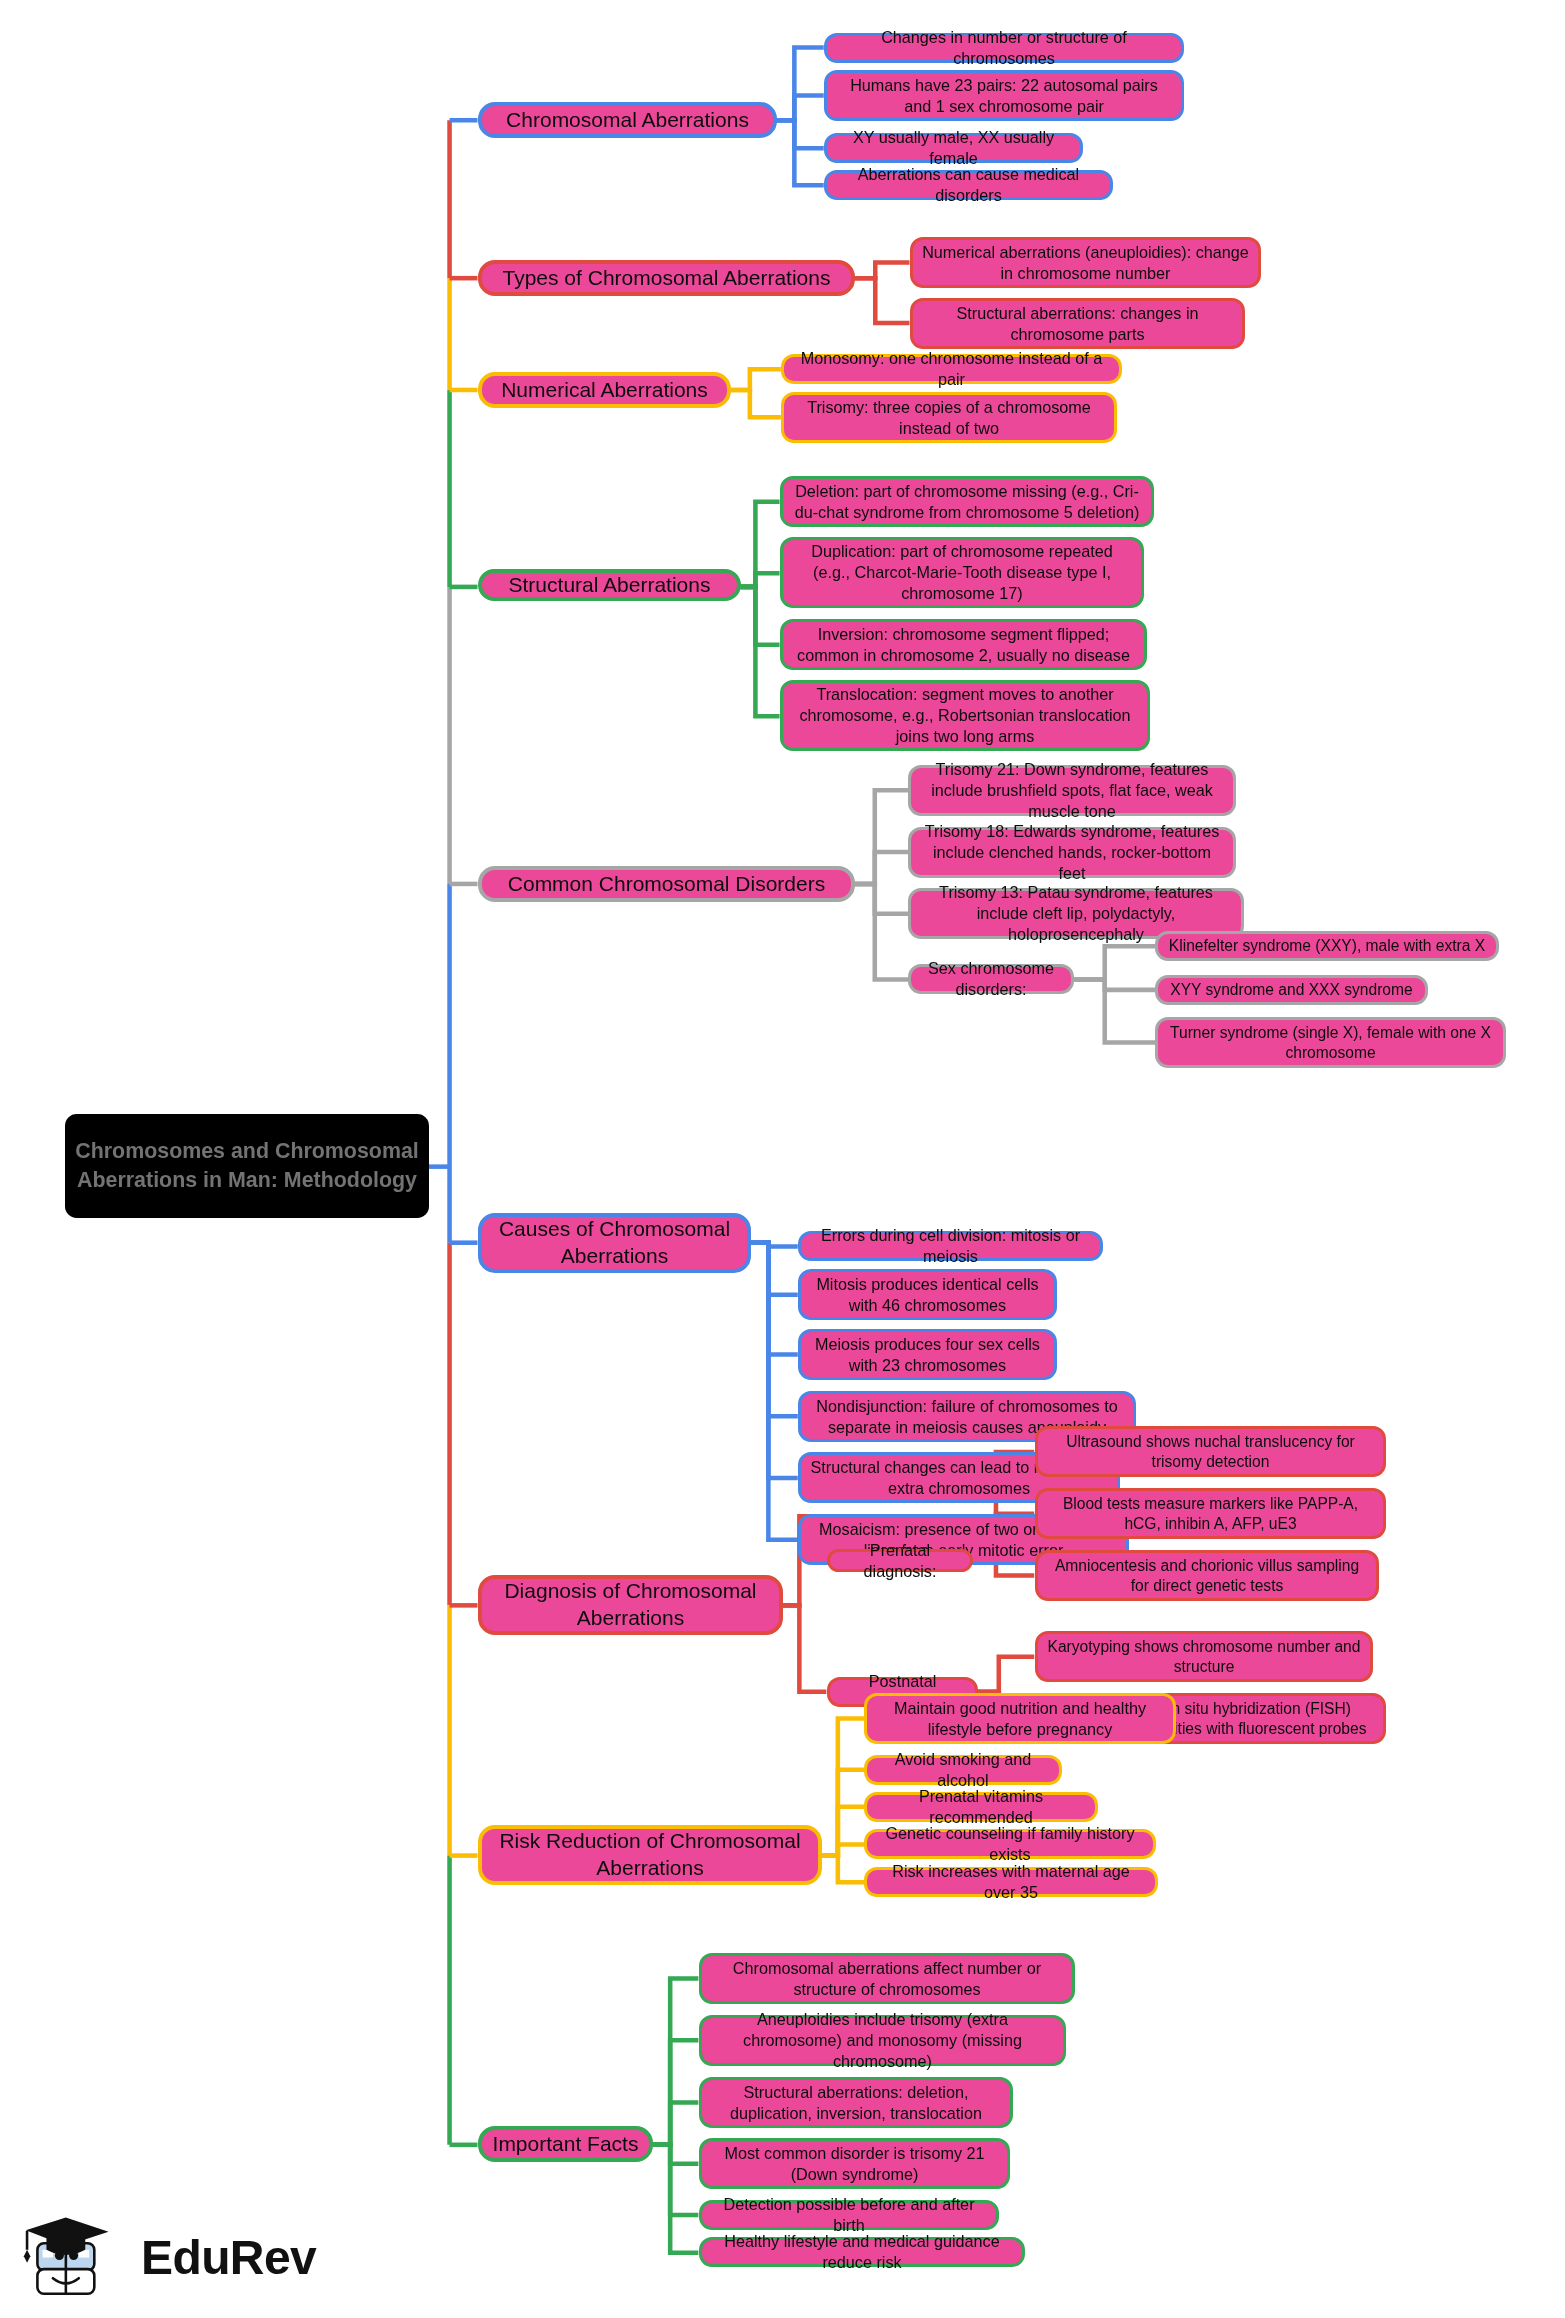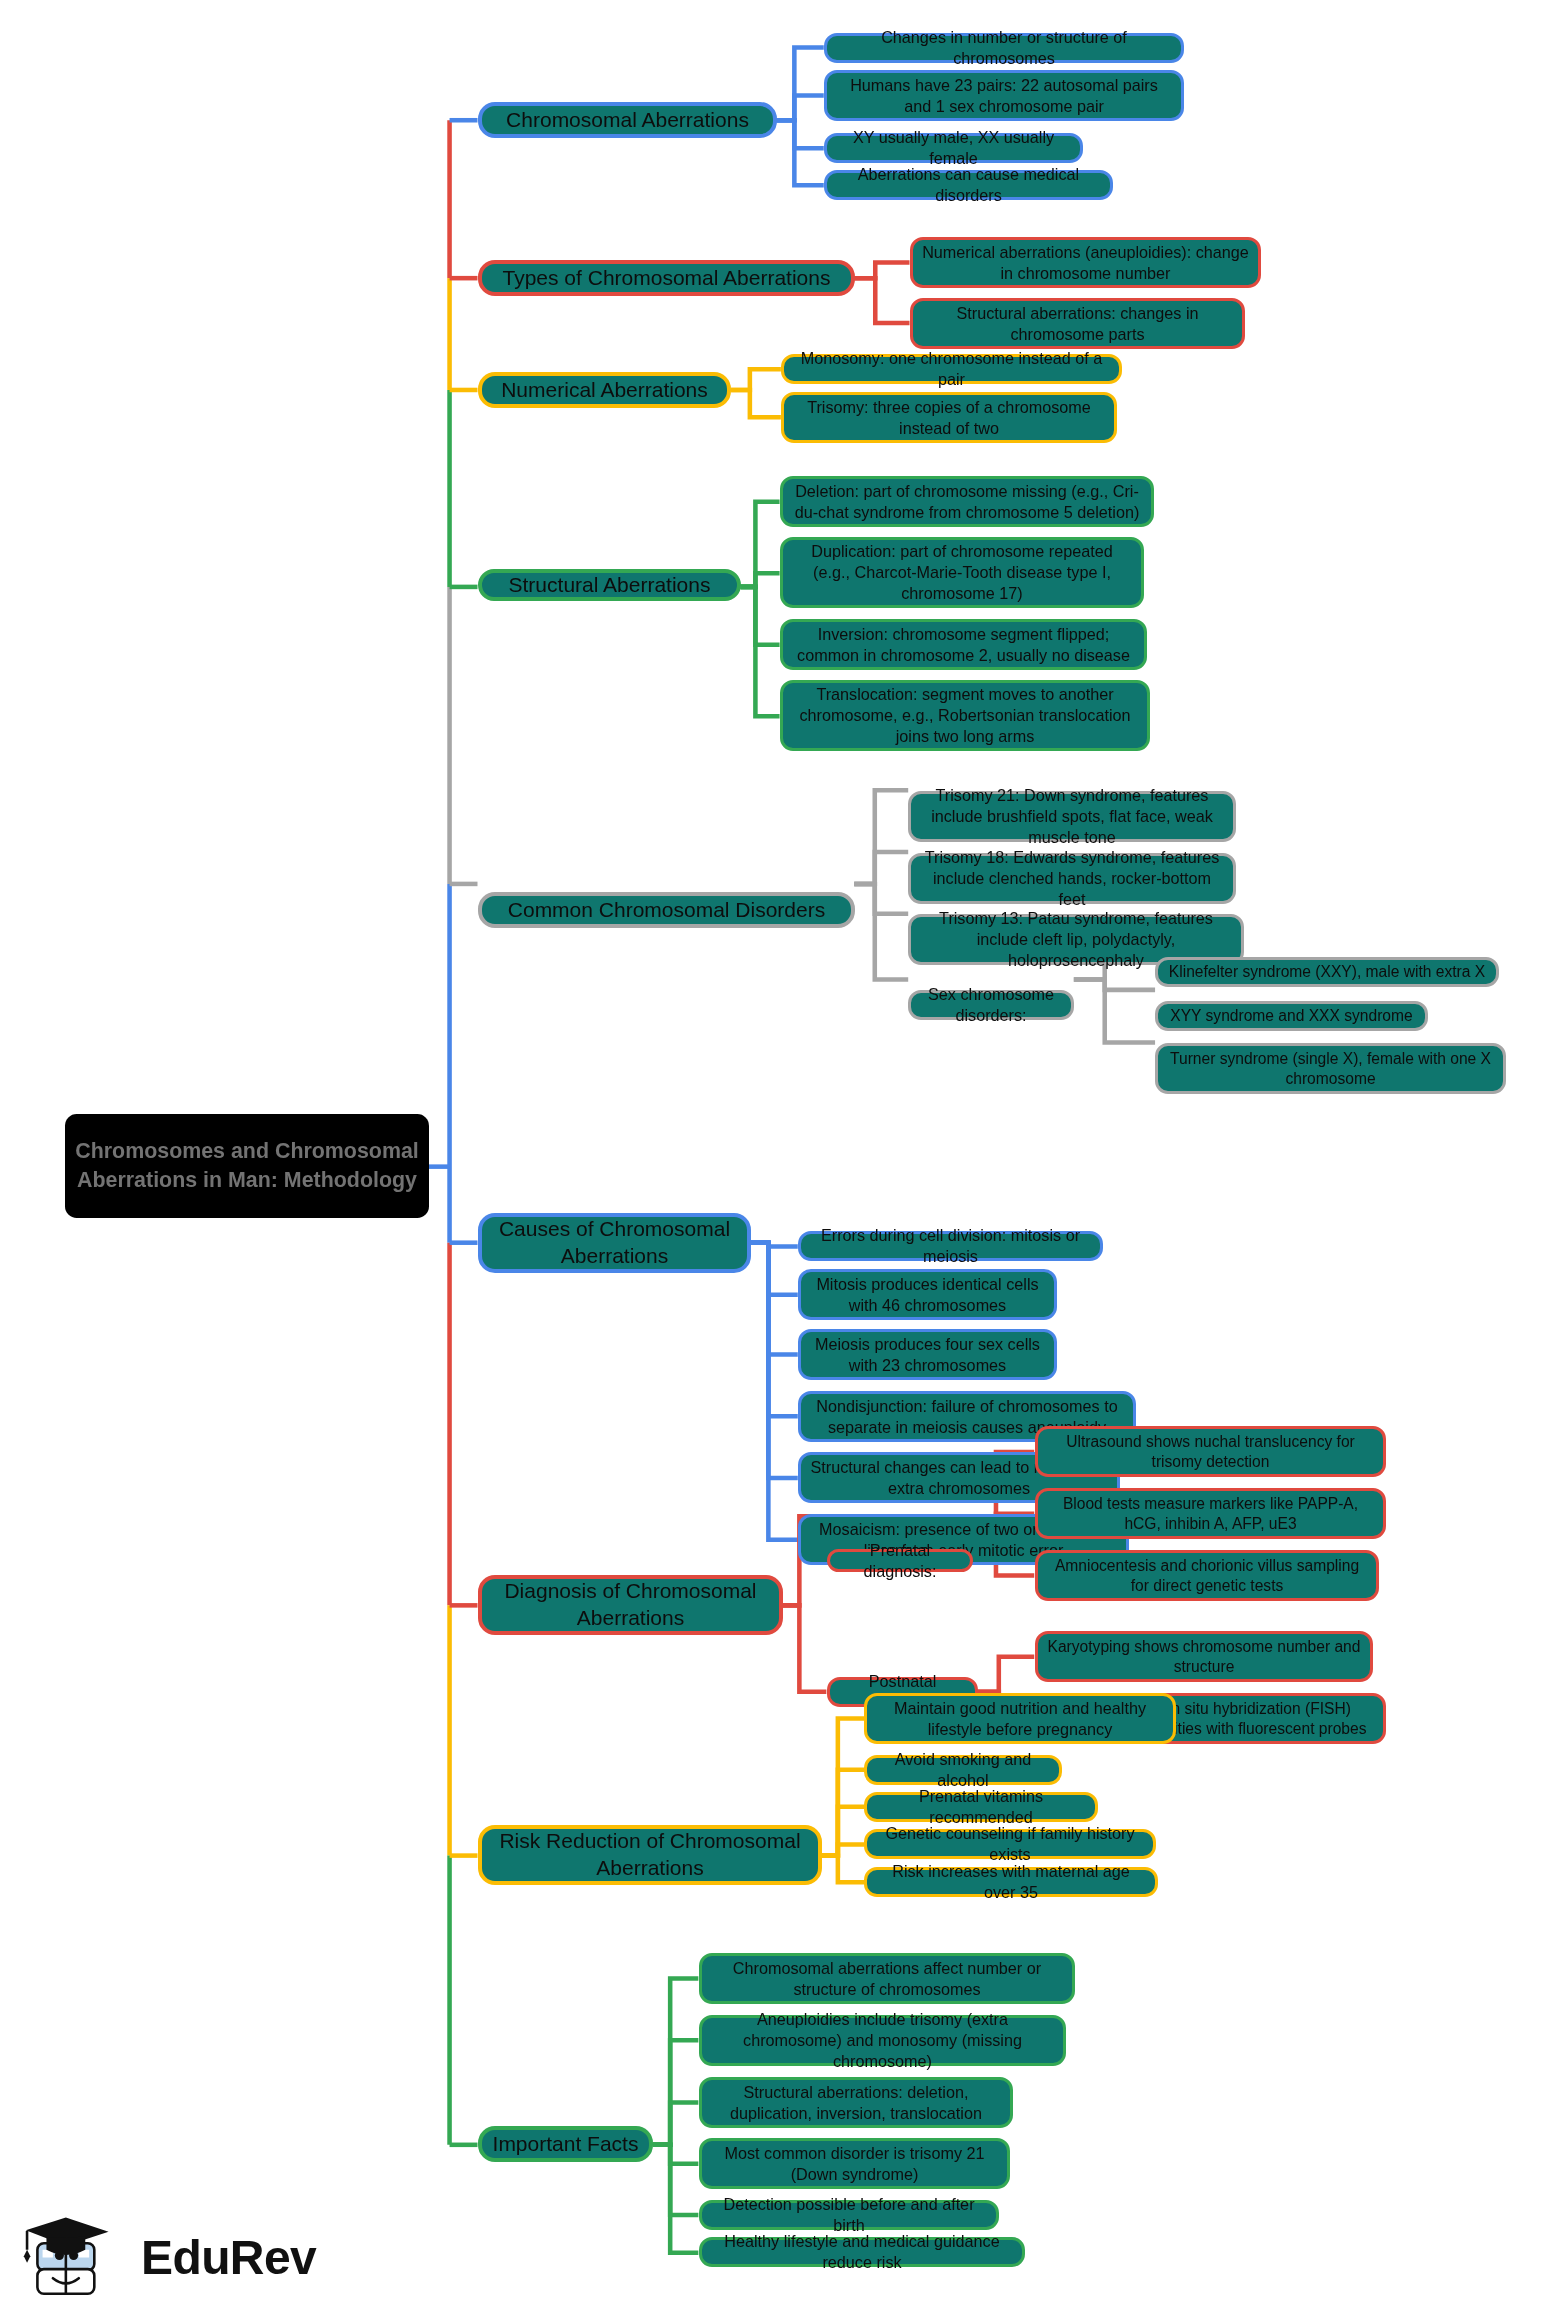--- a/index.html
+++ b/index.html
@@ -27,21 +27,21 @@
     left: 0; top: 0;
     width: 1565px;
     height: 2319px;
     pointer-events: none;
   }
 
   
   .node {
     position: absolute;
     box-sizing: border-box;
-    background: #0f766e;
+    background: #ec4899;
     display: flex;
     align-items: center;
     justify-content: center;
     text-align: center;
     color: #0d0d0d;
     line-height: 1.28;
     border-style: solid;
   }
 
   .root {
@@ -70,21 +70,21 @@
   }
 
   .leaf.sub {
     font-size: 15.6px;
   }
 
   .c-blue   { border-color: #4A86E8; }
   .c-red    { border-color: #E04A3F; }
   .c-yellow { border-color: #FBBC04; }
   .c-green  { border-color: #34A853; }
-  .c-gray   { border-color: #A6A6A6; margin-top: 26px; }
+  .c-gray   { border-color: #A6A6A6; }
 
   
   #logo {
     position: absolute;
     left: 18px;
     top: 2209px;
     width: 286px;
     height: 97px;
     display: flex;
     align-items: center;

